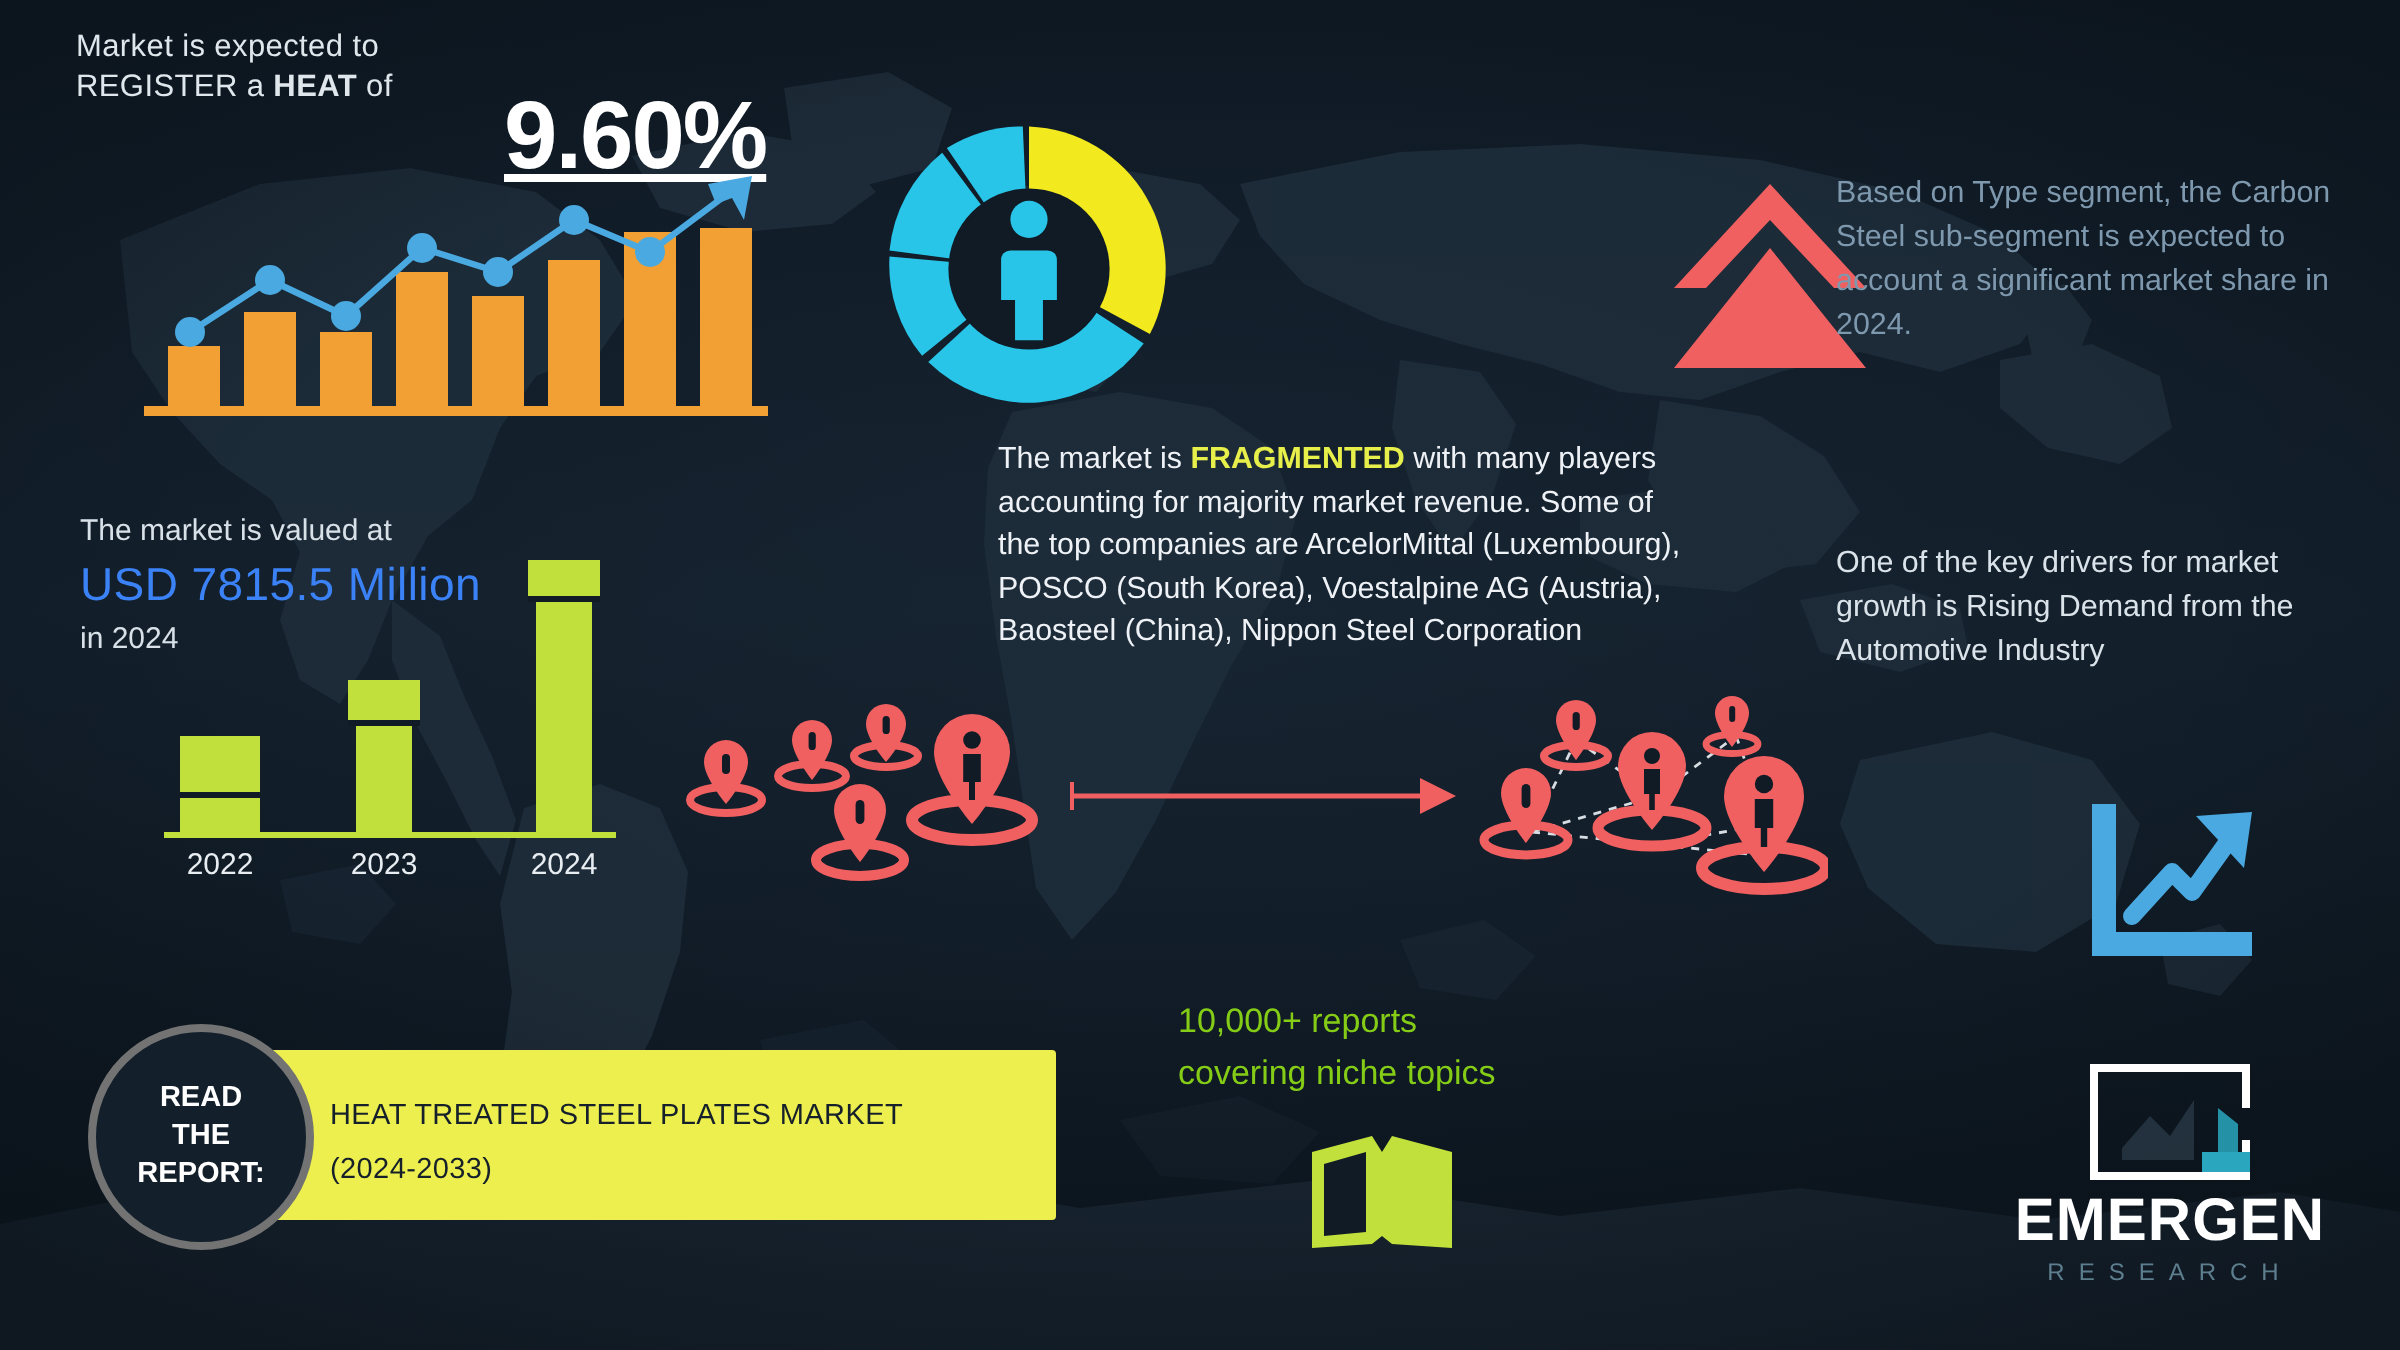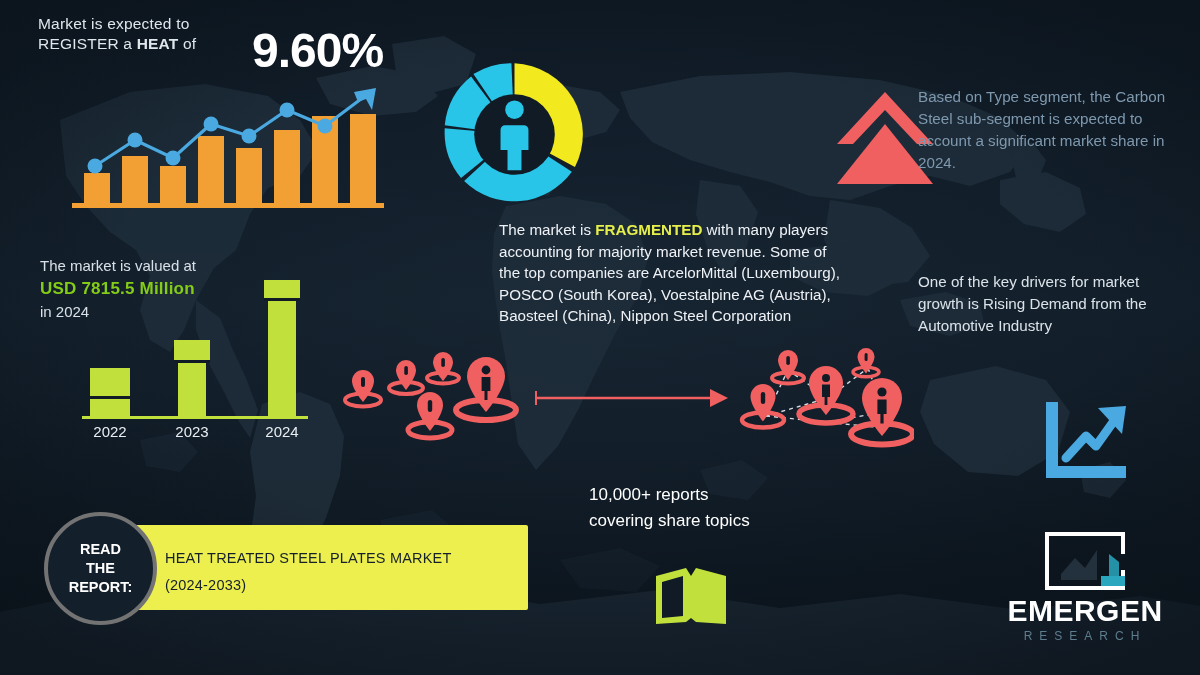--- a/index.html
+++ b/index.html
@@ -28,46 +28,46 @@
   }
 
   
   .txt { position: absolute; color: #e8edf2; line-height: 1.28; }
 
   
   #cagr-block { left: 38px; top: 14px; width: 380px; }
   #cagr-lines { display: block; font-size: 15.5px; color: #dfe6ec; letter-spacing: .2px; }
   #cagr-lines .b { font-weight: bold; }
   #cagr-value {
-    position: absolute; left: 214px; top: 6px;
-    font-size: 48px; font-weight: bold; color: #ffffff; letter-spacing: -1px;
+    position: absolute; left: 214px; top: 24px;
+    font-size: 48px; font-weight: bold; color: #ffffff; letter-spacing: -1px; text-decoration: underline;
   }
 
   
   #val-block { left: 40px; top: 256px; width: 300px; }
   #val-small1 { font-size: 15px; color: #d8e0e8; }
-  #val-big { font-size: 17px; font-weight: bold; color: #84cc16; margin-top: 3px; letter-spacing: .2px;}
+  #val-big { font-size: 23px; font-weight: normal; color: #3b82f6; margin-top: 3px; letter-spacing: .2px;}
   #val-small2 { font-size: 15px; color: #d8e0e8; margin-top: 2px;}
 
   
   #pct-block { left: 614px; top: 80px; width: 230px; }
   #pct-line1 { font-size: 16px; color: #e9eef3; }
   #pct-line1 .big { font-size: 31px; font-weight: bold; color: #ffffff; vertical-align: -4px; margin-left: 4px;}
   #pct-rest { font-size: 15.5px; color: #dde4ea; margin-top: 6px; line-height: 1.36; }
 
   
   #frag-block { left: 499px; top: 219px; width: 352px; font-size: 15.2px; line-height: 1.42; color: #eef2f6; }
   #frag-block .hl { color: #e7ef4a; font-weight: bold; }
 
   
   #type-block { left: 918px; top: 86px; width: 248px; font-size: 15.2px; line-height: 1.45; color: #7e98ae; }
   #driver-block { left: 918px; top: 271px; width: 252px; font-size: 15.2px; line-height: 1.45; color: #dbe3ea; }
 
   
-  #reports-block { left: 589px; top: 482px; width: 240px; font-size: 17px; line-height: 1.5; color: #ffffff; }
+  #reports-block { left: 589px; top: 498px; width: 240px; font-size: 17px; line-height: 1.5; color: #84cc16; }
 
   
   #report-bar {
     position: absolute; left: 108px; top: 525px;
     width: 420px; height: 85px;
     background: #ecef4e;
     border-radius: 2px;
   }
   #report-bar-text {
     position: absolute; left: 165px; top: 545px; width: 330px;
@@ -319,21 +319,21 @@
   <div id="report-bar"></div>
   <div id="report-bar-text">HEAT TREATED STEEL PLATES MARKET (2024-2033)</div>
   <div id="report-circle">
     <span id="report-circle-label">READ
 THE
 REPORT:</span>
   </div>
 
   <div class="txt" id="reports-block">
     <div>10,000+ reports</div>
-    <div>covering share topics</div>
+    <div>covering niche topics</div>
   </div>
 
   <svg class="abs" style="left:652px; top:566px; width:78px; height:62px;" viewBox="0 0 78 62">
     <path d="M4 10 L34 2 L34 56 L4 58 Z" fill="#c2e03c"></path>
     <path d="M44 2 L74 10 L74 58 L44 56 Z" fill="#c2e03c"></path>
     <path d="M34 2 L39 10 L44 2 L44 56 L39 52 L34 56 Z" fill="#c2e03c"></path>
     <path d="M10 16 L31 10 L31 50 L10 52 Z" fill="#101b26"></path>
   </svg>
 
   <div id="logo-wrap">

